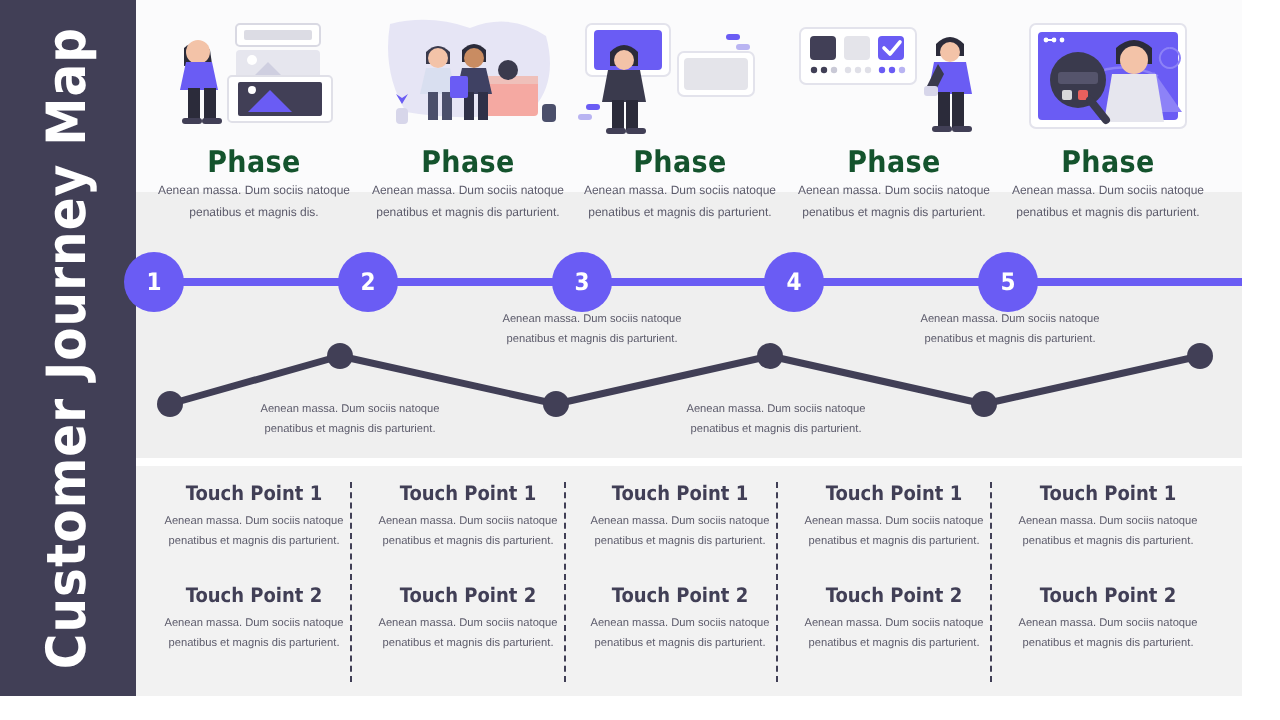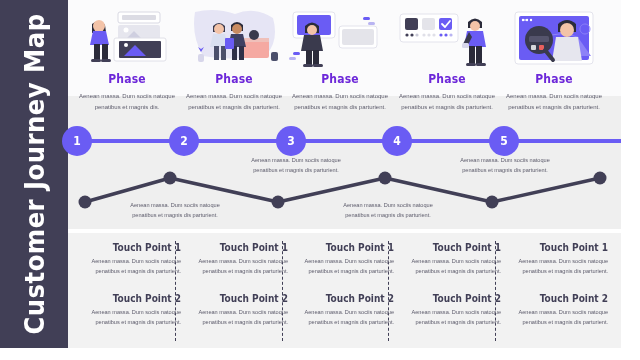--- a/index.html
+++ b/index.html
@@ -49,21 +49,21 @@
   .col.c0{left:6px}
   .col.c1{left:113px}
   .col.c2{left:219px}
   .col.c3{left:326px}
   .col.c4{left:433px}
 
   .illus{position:absolute;left:0;top:4px;width:106px;height:66px;}
 
   .phase-title{
     position:absolute;left:0;top:72px;width:106px;text-align:center;
-    color:#6d28d9;font-weight:bold;font-size:12px;letter-spacing:.2px;
+    color:#14532d;font-weight:bold;font-size:15px;letter-spacing:.2px;
     font-family:"DejaVu Sans Condensed","Liberation Sans",sans-serif;
     font-stretch:condensed;
   }
   .phase-body{
     position:absolute;left:-2px;top:91px;width:110px;text-align:center;
     color:#5c5b6b;font-size:6px;line-height:1.85;
   }
 
   
   .timeline-line{
@@ -78,21 +78,21 @@
   }
 
   
   .zig{position:absolute;left:0;top:160px;width:553px;height:70px;}
   .zig-note{
     position:absolute;width:104px;text-align:center;
     color:#5c5b6b;font-size:5.6px;line-height:1.8;
   }
 
   
-  .tp-block{position:absolute;left:-1px;width:108px;text-align:right;}
+  .tp-block{position:absolute;left:-1px;width:108px;text-align:center;}
   .tp-title{
     color:#413f56;font-weight:bold;font-size:10px;
     font-family:"DejaVu Sans Condensed","Liberation Sans",sans-serif;
     font-stretch:condensed;
   }
   .tp-body{color:#5c5b6b;font-size:5.6px;line-height:1.85;margin-top:3px;}
   .tp-div{
     position:absolute;top:241px;width:0;height:100px;
     border-left:1px dashed #413f56;
   }

